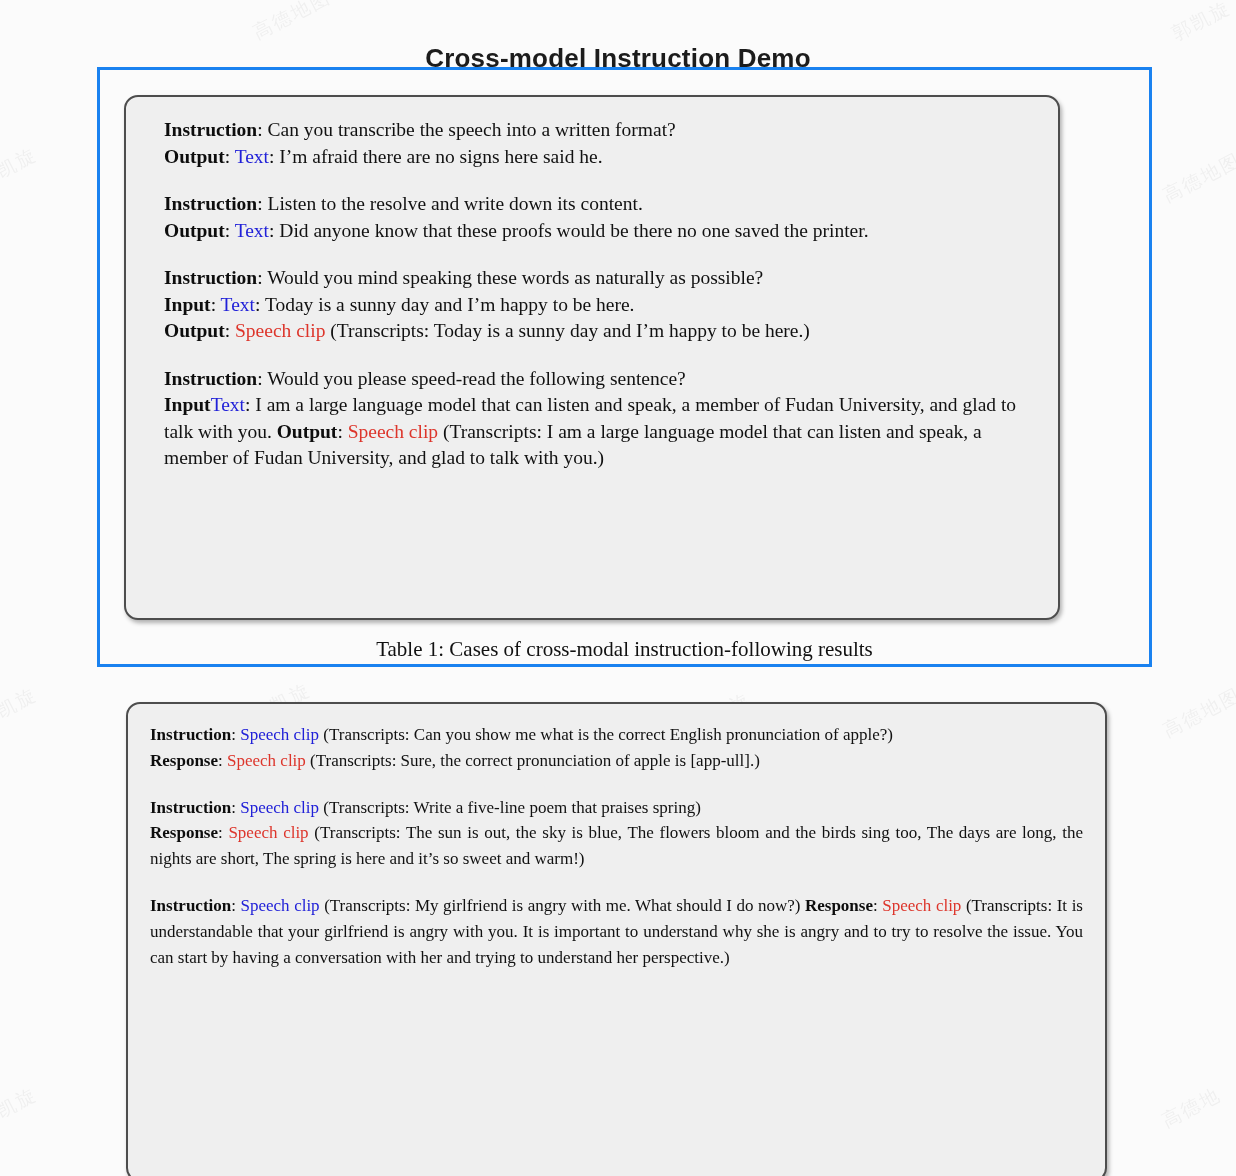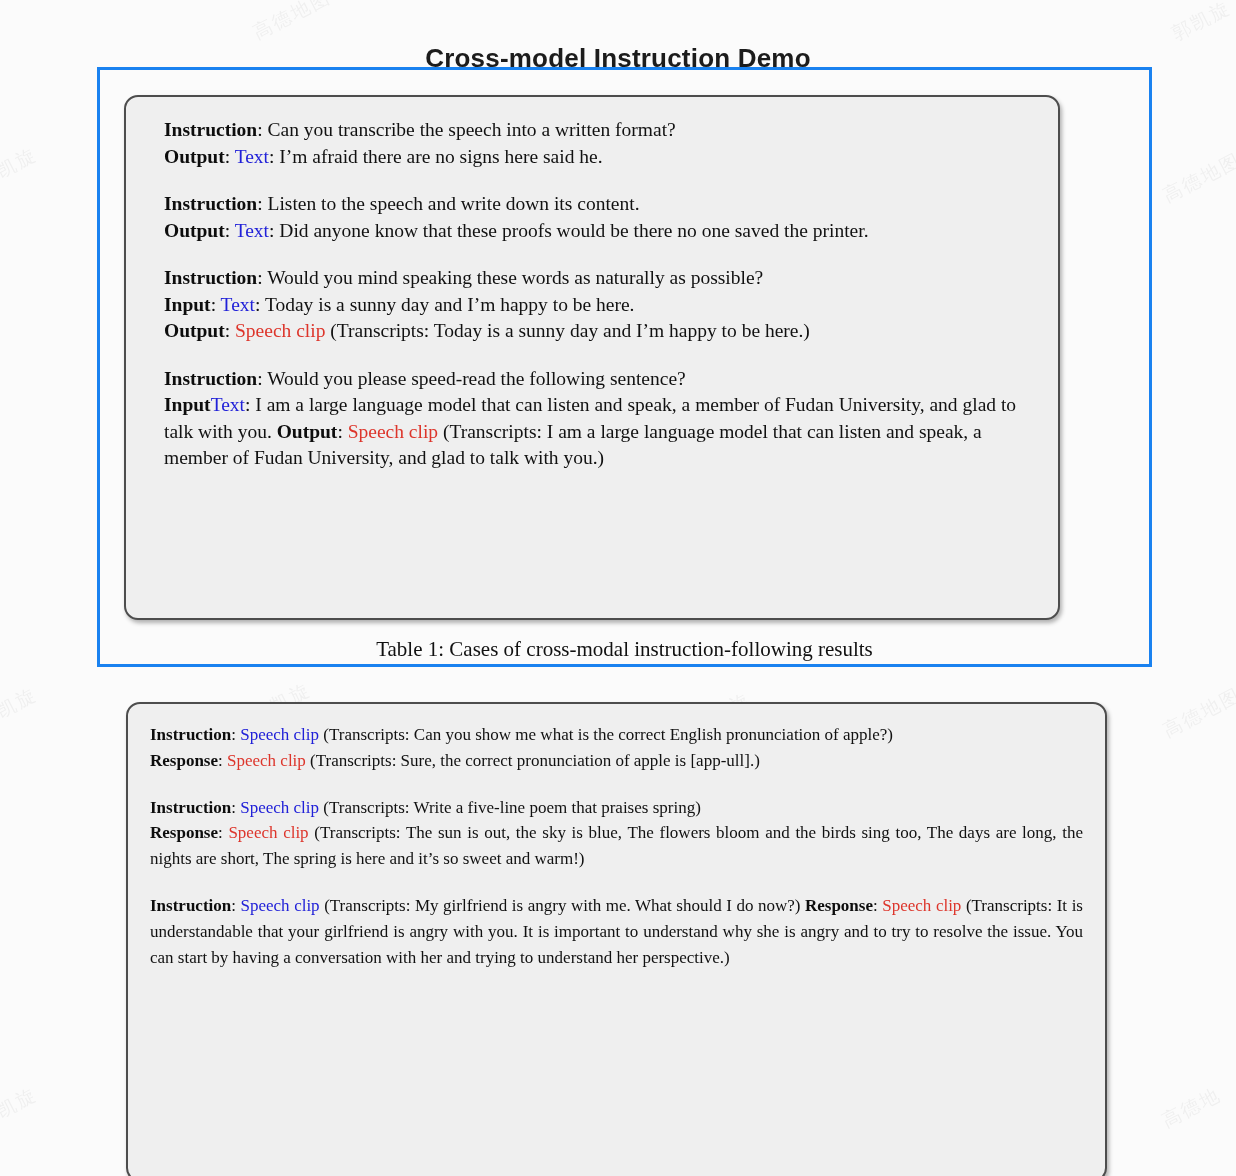--- a/index.html
+++ b/index.html
@@ -152,21 +152,21 @@
 <div class="selection-frame"></div>
 
 <div class="card" id="card-one">
 
   <div class="block">
     <span class="line"><span class="lbl">Instruction</span><span>: Can you transcribe the speech into a written format?</span></span>
     <span class="line"><span class="lbl">Output</span><span>: </span><span class="tok-text">Text</span><span>: I’m afraid there are no signs here said he.</span></span>
   </div>
 
   <div class="block">
-    <span class="line"><span class="lbl">Instruction</span><span>: Listen to the speech and write down its content.</span></span>
+    <span class="line"><span class="lbl">Instruction</span><span>: Listen to the resolve and write down its content.</span></span>
     <span class="line"><span class="lbl">Output</span><span>: </span><span class="tok-text">Text</span><span>: Did anyone know that these proofs would be there no one saved the printer.</span></span>
   </div>
 
   <div class="block">
     <span class="line"><span class="lbl">Instruction</span><span>: Would you mind speaking these words as naturally as possible?</span></span>
     <span class="line"><span class="lbl">Input</span><span>: </span><span class="tok-text">Text</span><span>: Today is a sunny day and I’m happy to be here.</span></span>
     <span class="line"><span class="lbl">Output</span><span>: </span><span class="tok-speech">Speech clip</span><span> (Transcripts: Today is a sunny day and I’m happy to be here.)</span></span>
   </div>
 
   <div class="block">

